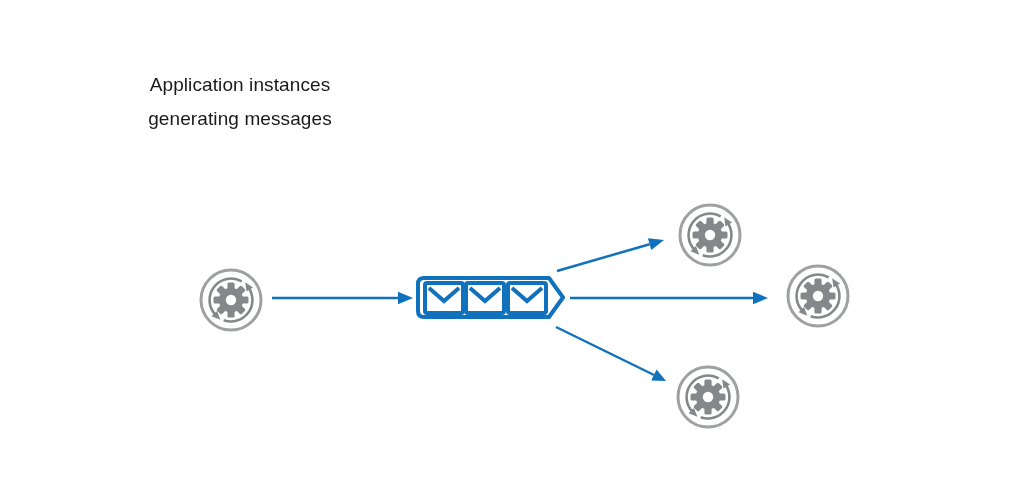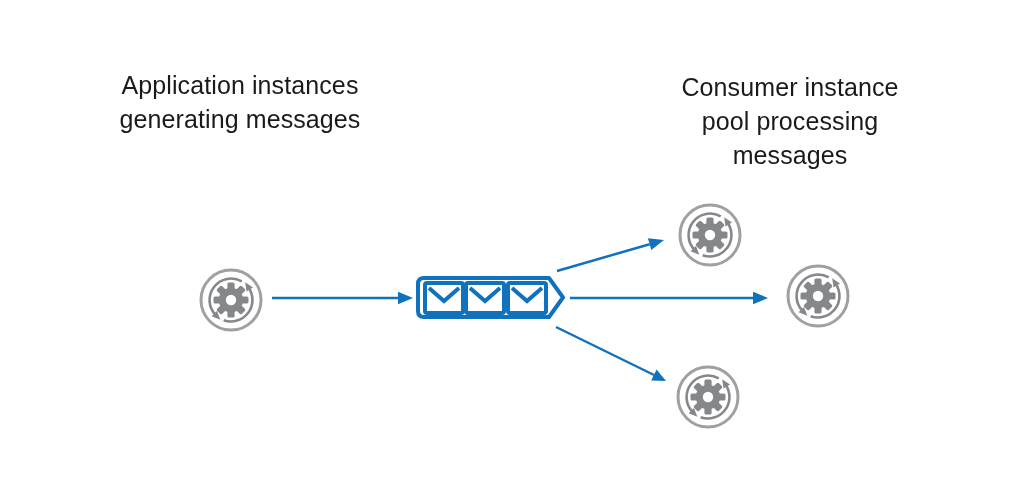--- a/index.html
+++ b/index.html
@@ -4,21 +4,21 @@
 <style>
   :root {
     --accent:#1071BC; --gear:#85878A; --ring:#9EA0A2; --text:#1A1A1A; --bg:#FFFFFF;
   }
   html,body { margin:0; padding:0; background:var(--bg); }
   .canvas {
     position:relative; width:1032px; height:480px; background:var(--bg);
     font-family:"Liberation Sans", sans-serif; overflow:hidden;
   }
   .label {
-    position:absolute; color:var(--text); font-size:25px; line-height:34px;
+    position:absolute; color:var(--text); font-size:19px; line-height:34px;
     text-align:center; white-space:pre-line; letter-spacing:0.1px;
   }
   .label.producer { left:90px;  top:68px; width:300px; }
   .label.consumer { left:640px; top:70px; width:300px; }
   svg.arrows { position:absolute; left:0; top:0; width:1032px; height:480px; }
   .flow-line { stroke:var(--accent); stroke-width:2.5; fill:none; }
   .flow-head { fill:var(--accent); stroke:none; }
   .gear-slot { position:absolute; width:72px; height:72px; }
   .gear-slot svg { display:block; width:72px; height:72px; }
   .slot-producer   { left:195px; top:264px; }
@@ -36,23 +36,20 @@
   .g-head { fill:var(--gear); }
 </style>
 </head>
 <body>
 
 <div class="canvas">
 
   <div class="label producer">Application instances
 generating messages</div>
 
-  <div class="label consumer">Consumer instance
-pool processing
-messages</div>
 
   <svg class="arrows" aria-hidden="true">
     <g>
       <line class="flow-line" x1="272" y1="298" x2="399" y2="298"></line>
       <polygon class="flow-head" points="413,298 398,291.8 398,304.2"></polygon>
     </g>
     <g>
       <line class="flow-line" x1="557" y1="271" x2="649.6" y2="244.2"></line>
       <polygon class="flow-head" points="664,240 651.3,250.1 647.9,238.2"></polygon>
     </g>

